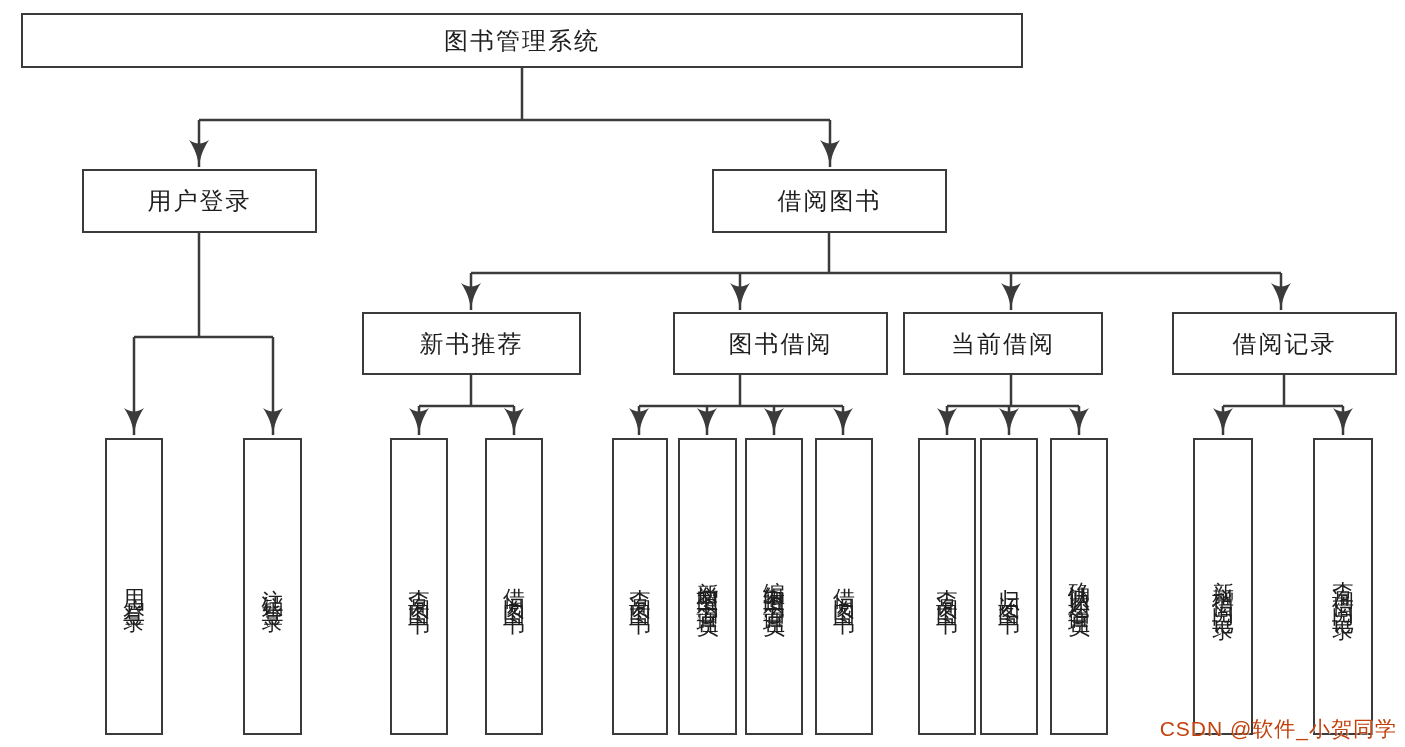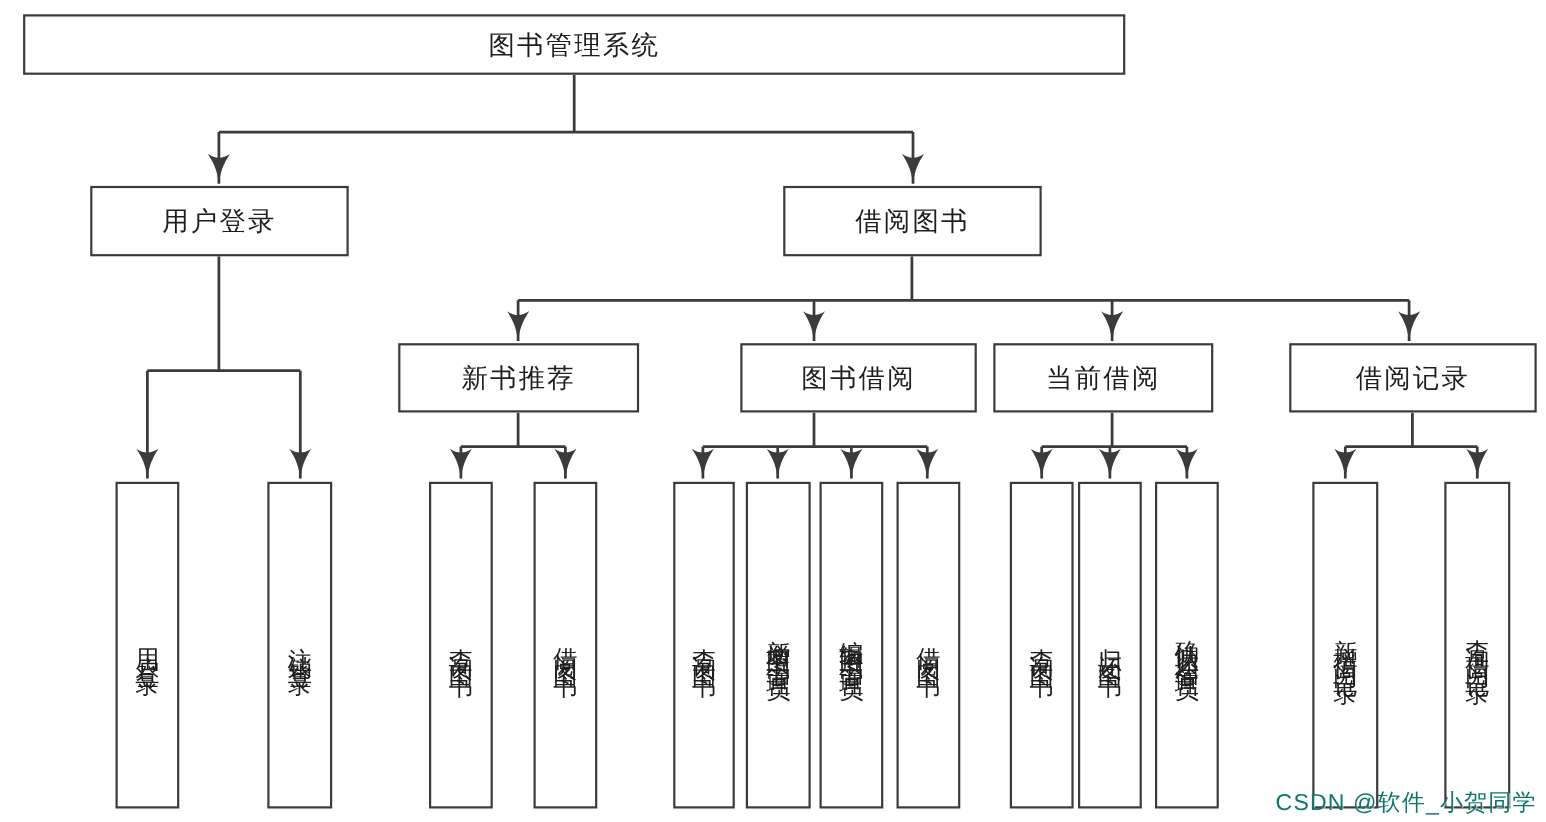--- a/index.html
+++ b/index.html
@@ -36,21 +36,21 @@
     line-height:1;
     padding:6px 0;
   }
   #watermark{
     position:absolute;
     right:8px;
     bottom:4px;
     z-index:5;
     font-size:21px;
     letter-spacing:1px;
-    color:#0f766e;
+    color:#c2410c;
     text-shadow:1px 1px 0 rgba(255,255,255,0.55);
     white-space:nowrap;
   }
 </style>
 </head>
 <body>
 
 <div id="canvas">
 
   <svg id="wires" width="1405" height="747" viewBox="0 0 1405 747">

